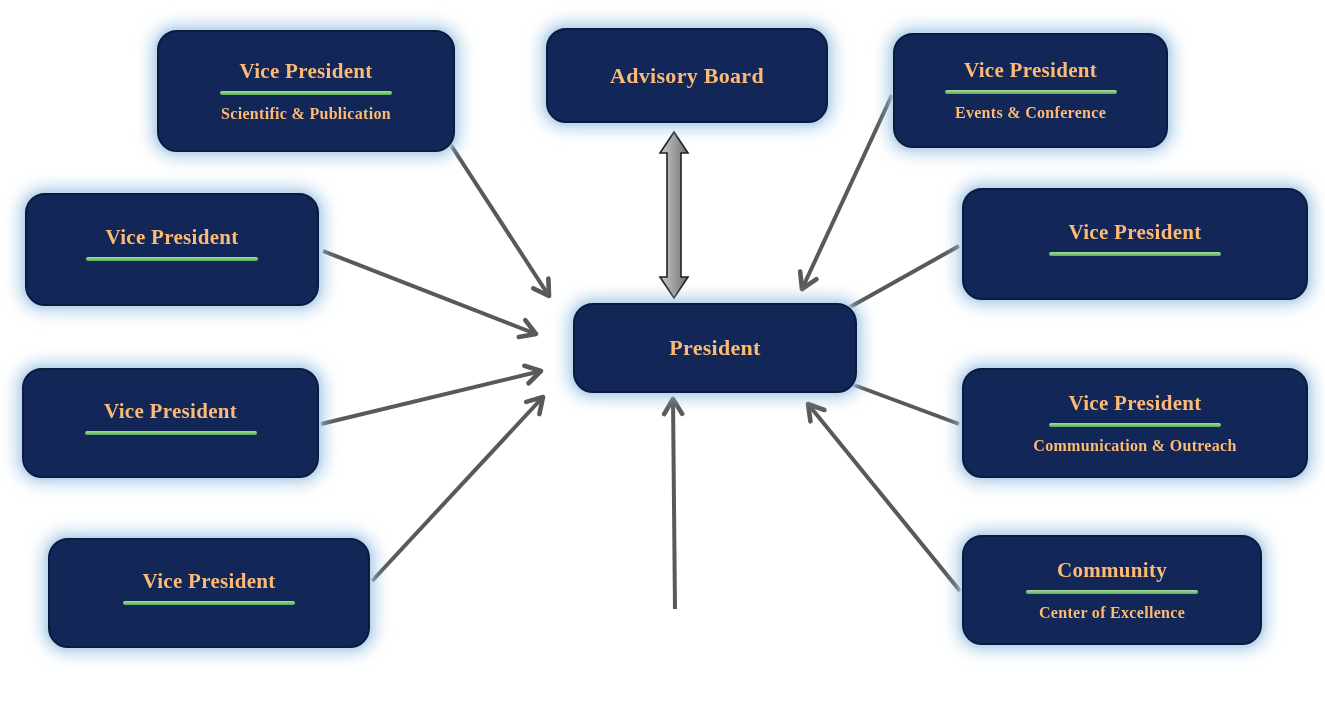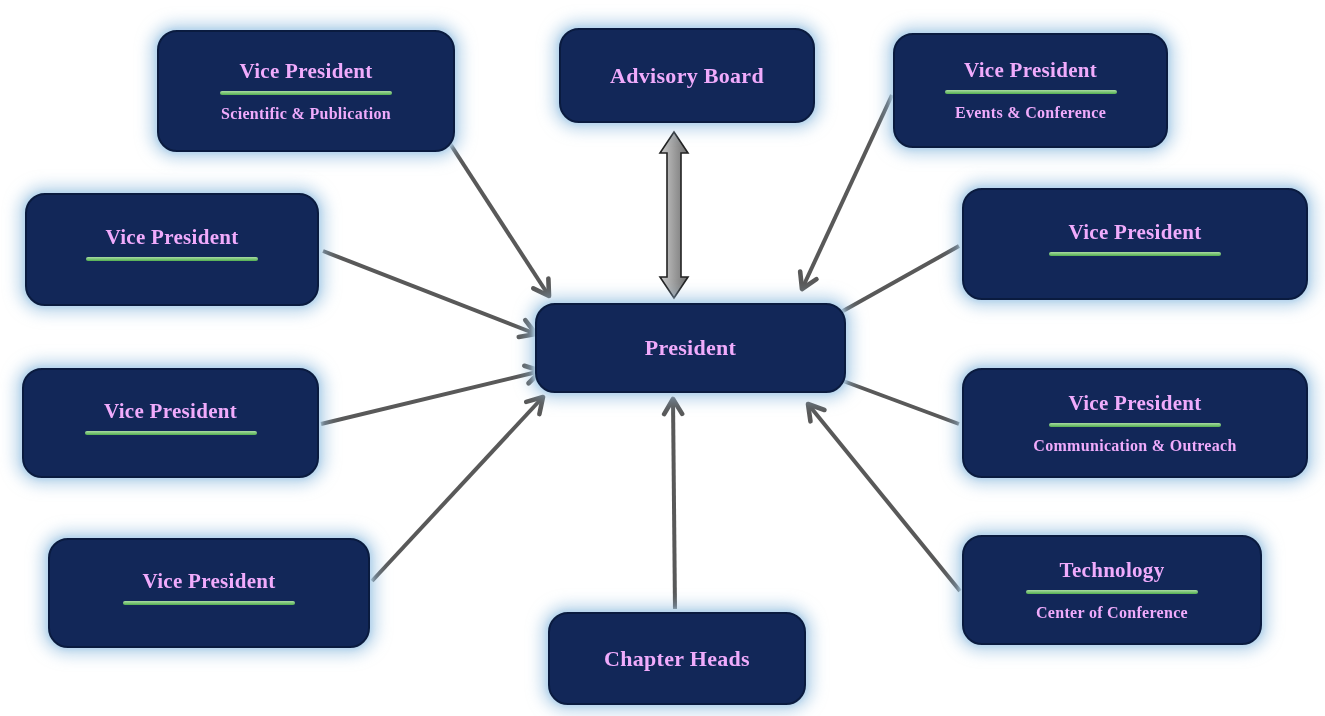--- a/index.html
+++ b/index.html
@@ -6,36 +6,36 @@
   #stage{
     position:relative;width:1325px;height:716px;background:#ffffff;overflow:hidden;
     font-family:"Liberation Serif", serif;
   }
   #connector-layer{position:absolute;left:0;top:0;width:1325px;height:716px;z-index:1;}
   .node{
     position:absolute;z-index:2;box-sizing:border-box;
     background:#122758;border:2px solid #0a1b3f;border-radius:20px;
     box-shadow:0 0 4px 2px rgba(180,212,236,0.95), 0 0 14px 8px rgba(150,192,224,0.55);
     display:flex;flex-direction:column;align-items:center;justify-content:center;
-    color:#f0abfc;font-weight:bold;text-align:center;
+    color:#fdba74;font-weight:bold;text-align:center;
   }
   .node .title{font-size:21px;letter-spacing:0.3px;line-height:1;}
   .node .subtitle{font-size:16px;letter-spacing:0.3px;line-height:1;}
   .node .single{font-size:22px;letter-spacing:0.3px;line-height:1;}
   .divider{
     width:172px;height:4px;margin:9px auto 11px;border-radius:2px;
     background:linear-gradient(#a9dca2,#53af50);
   }
   
   #n-vp-scientific   {left:157px;top:30px; width:298px;height:122px;}
-  #n-advisory        {left:559px;top:28px; width:256px;height:95px;font-family:Liberation Serif, serif;}
+  #n-advisory        {left:546px;top:28px; width:282px;height:95px;font-family:Liberation Serif, serif;}
   #n-vp-events       {left:893px;top:33px; width:275px;height:115px;}
   #n-vp-research     {left:25px; top:193px;width:294px;height:113px;}
   #n-vp-training     {left:962px;top:188px;width:346px;height:112px;}
-  #n-president       {left:535px;top:303px;width:311px;height:90px;}
+  #n-president       {left:573px;top:303px;width:284px;height:90px;}
   #n-vp-it           {left:22px; top:368px;width:297px;height:110px;}
   #n-vp-communication{left:962px;top:368px;width:346px;height:110px;}
   #n-vp-community    {left:48px; top:538px;width:322px;height:110px;}
   #n-directors       {left:962px;top:535px;width:300px;height:110px;}
   #n-chapter-heads   {left:548px;top:612px;width:258px;height:93px;}
 </style>
 </head>
 <body>
 
 <div id="stage">
@@ -106,22 +106,19 @@
     <div class="divider"></div>
     <div class="subtitle">Communication &amp; Outreach</div>
   </div>
 
   <div class="node" id="n-vp-community">
     <div class="title">Vice President</div>
     <div class="divider"></div>
   </div>
 
   <div class="node" id="n-directors">
-    <div class="title">Technology</div>
+    <div class="title">Community</div>
     <div class="divider"></div>
-    <div class="subtitle">Center of Conference</div>
+    <div class="subtitle">Center of Excellence</div>
   </div>
 
-  <div class="node" id="n-chapter-heads">
-    <div class="single">Chapter Heads</div>
-  </div>
 
 </div>
 
 </body></html>

